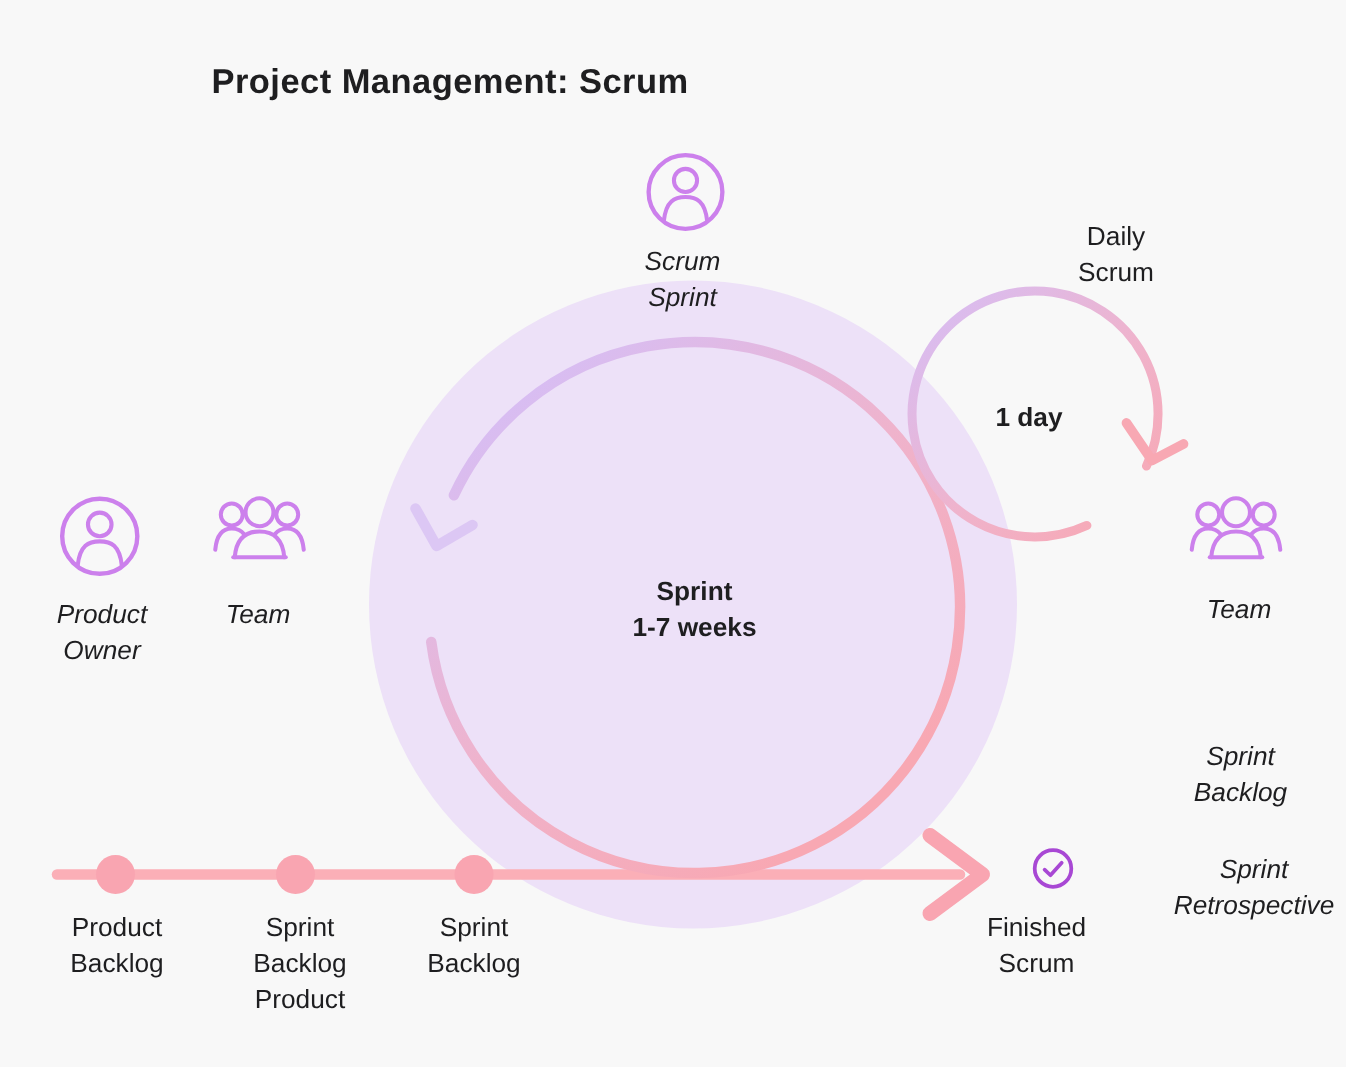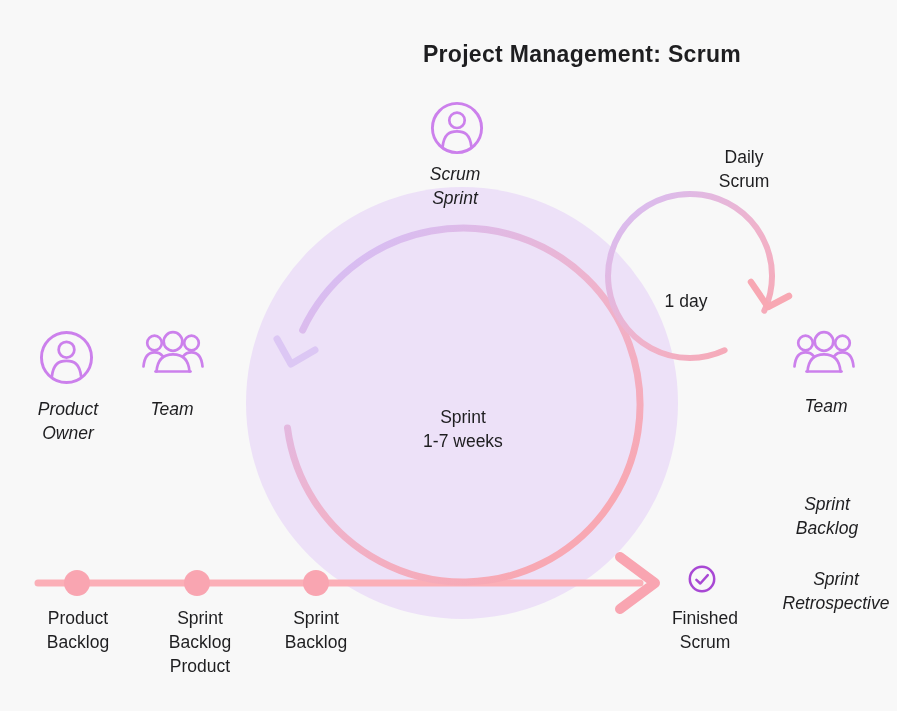--- a/index.html
+++ b/index.html
@@ -16,22 +16,22 @@
     --check-purple:#A848D4;
   }
   html,body{margin:0;padding:0;}
   body{background:var(--bg);font-family:"Liberation Sans", sans-serif;}
   .stage{position:relative;width:897px;height:711px;background:var(--bg);overflow:hidden;}
   .canvas{position:absolute;left:0;top:0;}
   .lbl{position:absolute;text-align:center;color:var(--text);
        font-size:17.5px;line-height:24px;font-weight:400;}
   .lbl span{display:block;}
   .italic{font-style:italic;font-weight:500;}
-  .bold{font-weight:400;margin-top:23px;}
-  .title{position:absolute;text-align:right;color:var(--text);
+  .bold{font-weight:700;}
+  .title{position:absolute;text-align:left;color:var(--text);
          font-size:23px;line-height:28px;font-weight:700;letter-spacing:.3px;}
   .icon{position:absolute;}
   .stop-purple{stop-color:var(--arc-purple);}
   .stop-mid{stop-color:var(--arc-mid);}
   .stop-pink{stop-color:var(--arc-pink);}
 </style>
 </head>
 <body>
 
 <div class="stage">
@@ -142,18 +142,18 @@
   </div>
   <div class="lbl" style="left:256px;top:606px;width:120px;">
     <span>Sprint</span>
     <span>Backlog</span>
   </div>
 
   <svg class="icon" style="left:688px;top:565px;" width="28" height="28" viewBox="0 0 28 28">
     <circle cx="14" cy="14" r="12.2" fill="none" stroke="var(--check-purple)" stroke-width="2.5"></circle>
     <path d="M 8.4 14.8 L 12.3 18.5 L 19.8 10.2" fill="none" stroke="var(--check-purple)" stroke-width="2.5" stroke-linecap="round" stroke-linejoin="round"></path>
   </svg>
-  <div class="lbl" style="left:645px;top:606px;width:120px;text-align:center;">
+  <div class="lbl" style="left:631px;top:606px;width:120px;text-align:center;">
     <span>Finished</span>
     <span>Scrum</span>
   </div>
 
 </div>
 
 </body></html>

